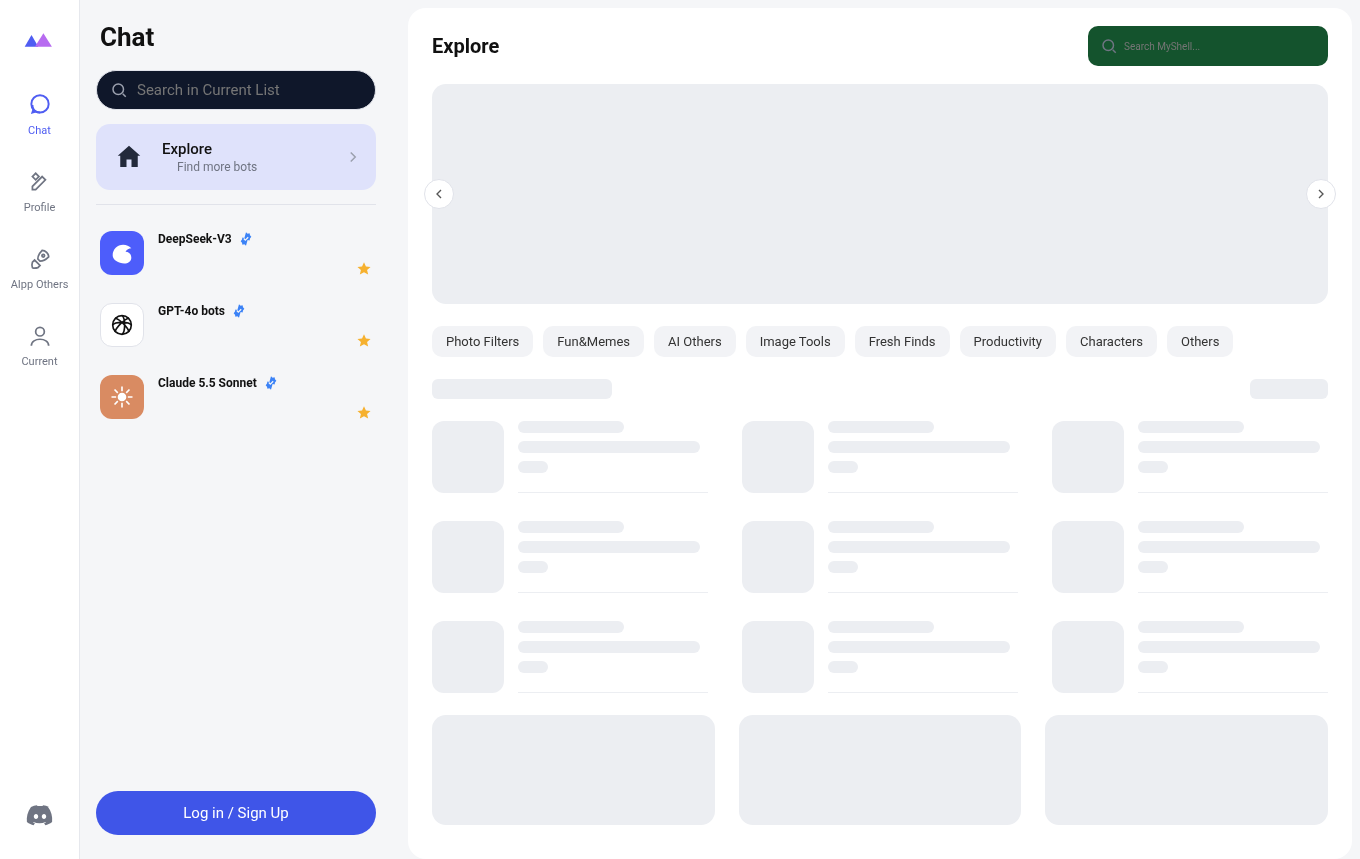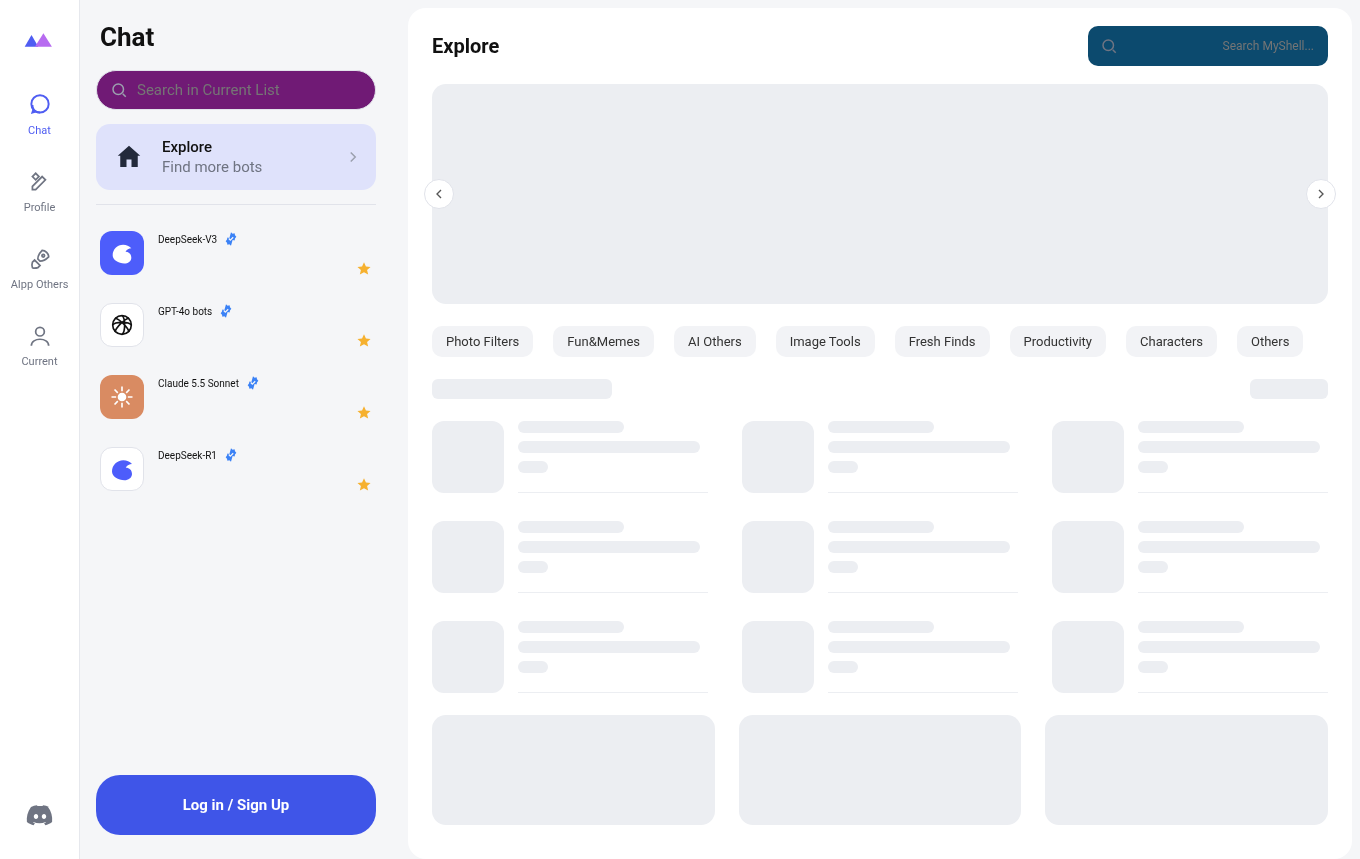--- a/index.html
+++ b/index.html
@@ -12,61 +12,61 @@
     .nav-item.active { color: #4f5df2; }
     .nav-item .nav-icon { width: 26px; height: 26px; display: flex; align-items: center; justify-content: center; }
     .nav-item .nav-label { font-size: 11px; }
     .nav-spacer { flex: 1; }
     .discord { width: 28px; height: 22px; color: #6f7482; margin-bottom: 32px; }
 
     
     .chat-panel { width: 312px; background: #f5f6f8; padding: 22px 16px 24px 16px; display: flex; flex-direction: column; }
     .chat-title { font-size: 26px; font-weight: 700; color: #111; margin-bottom: 18px; padding-left: 4px; }
     .chat-search { position: relative; margin-bottom: 14px; }
-    .chat-search input { width: 100%; height: 40px; border-radius: 22px; border: 1px solid #e1e3ea; background: #701a75; padding: 0 16px 0 40px; font-size: 15px; color: #9ba0ae; outline: none; }
+    .chat-search input { width: 100%; height: 40px; border-radius: 22px; border: 1px solid #e1e3ea; background: #0f172a; padding: 0 16px 0 40px; font-size: 15px; color: #9ba0ae; outline: none; }
     .chat-search .search-ico { position: absolute; left: 14px; top: 50%; transform: translateY(-50%); color: #9ba0ae; }
 
     .explore-card { background: #dfe2fb; border-radius: 14px; padding: 14px 14px; display: flex; align-items: center; gap: 14px; cursor: pointer; margin-bottom: 14px; }
     .explore-card .home-icon { width: 38px; height: 38px; display: flex; align-items: center; justify-content: center; color: #232a3b; }
     .explore-card .exp-text .t { font-size: 15px; font-weight: 500; color: #111; }
-    .explore-card .exp-text .s { font-size: 15px; color: #6f7482; margin-top: 2px; }
+    .explore-card .exp-text .s { font-size: 12px; color: #6f7482; margin-top: 2px; margin-left: 15px; }
     .explore-card .chev { margin-left: auto; color: #9ba0ae; }
 
     .divider { height: 1px; background: #e1e3ea; margin: 0 0 12px 0; }
 
     .bot-item { display: flex; align-items: flex-start; gap: 14px; padding: 14px 4px; cursor: pointer; position: relative; }
     .bot-avatar { width: 44px; height: 44px; border-radius: 12px; display: flex; align-items: center; justify-content: center; flex-shrink: 0; }
     .bot-name-row { display: flex; align-items: center; gap: 6px; }
-    .bot-name { font-size: 10px; font-weight: 400; color: #111; }
+    .bot-name { font-size: 12px; font-weight: 700; color: #111; }
     .verified { width: 16px; height: 16px; color: #3b82f6; }
     .star { position: absolute; right: 4px; bottom: 12px; width: 16px; height: 16px; color: #f6b12f; }
 
     .bot-1 { background: #4d5dfb; }
     .bot-2 { background: #fff; border: 1px solid #e1e3ea; }
     .bot-3 { background: #d98b62; }
     .bot-4 { background: #fff; border: 1px solid #e1e3ea; }
 
     .chat-spacer { flex: 1; }
-    .login-btn { height: 60px; border-radius: 24px; background: #3f55e8; color: #fff; border: none; font-size: 15px; font-weight: 700; cursor: pointer; }
+    .login-btn { height: 44px; border-radius: 24px; background: #3f55e8; color: #fff; border: none; font-size: 15px; font-weight: 400; cursor: pointer; }
 
     
     .main { flex: 1; padding: 8px 8px 0 16px; display: flex; flex-direction: column; }
     .main-card { background: #fff; border-radius: 18px; flex: 1; padding: 18px 24px 0 24px; display: flex; flex-direction: column; overflow: hidden; }
     .main-header { display: flex; align-items: center; justify-content: space-between; margin-bottom: 18px; }
     .main-title { font-size: 20px; font-weight: 700; color: #111; }
     .main-search { position: relative; width: 240px; }
-    .main-search input { width: 100%; height: 40px; border-radius: 10px; border: none; background: #0c4a6e; padding: 0 14px 0 36px; font-size: 12px; color: #9ba0ae; outline: none; text-align: right; }
+    .main-search input { width: 100%; height: 40px; border-radius: 10px; border: none; background: #14532d; padding: 0 14px 0 36px; font-size: 10px; color: #9ba0ae; outline: none; }
     .main-search .search-ico { position: absolute; left: 12px; top: 50%; transform: translateY(-50%); color: #6f7482; }
 
     .banner { position: relative; height: 220px; background: #eceef2; border-radius: 14px; margin-bottom: 22px; }
     .banner-nav { position: absolute; top: 50%; transform: translateY(-50%); width: 30px; height: 30px; border-radius: 50%; background: #fff; border: 1px solid #e1e3ea; display: flex; align-items: center; justify-content: center; color: #555; cursor: pointer; }
     .banner-nav.prev { left: -8px; }
     .banner-nav.next { right: -8px; }
 
-    .chips { display: flex; gap: 20px; margin-bottom: 22px; }
+    .chips { display: flex; gap: 10px; margin-bottom: 22px; }
     .chip { background: #f2f3f6; color: #333; font-size: 13px; padding: 8px 14px; border-radius: 10px; cursor: pointer; white-space: nowrap; }
 
     .section-head { display: flex; justify-content: space-between; margin-bottom: 22px; }
     .skel { background: #eceef2; border-radius: 6px; }
     .section-head .skel.left { width: 180px; height: 20px; }
     .section-head .skel.right { width: 78px; height: 20px; }
 
     .grid { display: grid; grid-template-columns: repeat(3, 1fr); gap: 28px 34px; }
     .cell { display: flex; gap: 14px; }
     .cell .thumb { width: 72px; height: 72px; border-radius: 12px; }
@@ -232,40 +232,20 @@
           </svg>
       </span>
     </div>
     <span class="star">
       <svg width="16" height="16" viewBox="0 0 24 24" fill="currentColor">
           <path d="M12 2l2.9 6.3 6.9.6-5.2 4.6 1.6 6.8L12 17l-6.2 3.3 1.6-6.8L2.2 8.9l6.9-.6L12 2z"></path>
         </svg>
     </span>
   </div>
 
-  <div class="bot-item">
-    <div class="bot-avatar bot-4">
-      <svg width="30" height="30" viewBox="0 0 24 24" fill="#4d5dfb">
-          <path d="M4 14c0-5 4-9 9-9 3 0 5 1 7 3-2 0-4 1-5 3 3 0 5 2 5 5 0 3-3 5-6 5-5 0-10-3-10-7z"></path>
-        </svg>
-    </div>
-    <div class="bot-name-row">
-      <span class="bot-name">DeepSeek-R1</span>
-      <span class="verified">
-        <svg width="16" height="16" viewBox="0 0 24 24" fill="currentColor">
-            <path d="M12 2l2.4 2 3-.6.6 3 2 2.4-2 2.4-.6 3-3-.6L12 22l-2.4-2-3 .6-.6-3-2-2.4 2-2.4.6-3 3 .6L12 2zm-1 13l5-5-1.4-1.4L11 12.2 9.4 10.6 8 12l3 3z"></path>
-          </svg>
-      </span>
-    </div>
-    <span class="star">
-      <svg width="16" height="16" viewBox="0 0 24 24" fill="currentColor">
-          <path d="M12 2l2.9 6.3 6.9.6-5.2 4.6 1.6 6.8L12 17l-6.2 3.3 1.6-6.8L2.2 8.9l6.9-.6L12 2z"></path>
-        </svg>
-    </span>
-  </div>
 
   <div class="chat-spacer"></div>
   <button class="login-btn">Log in / Sign Up</button>
 </section>
 
 <main class="main">
   <div class="main-card">
     <div class="main-header">
       <h2 class="main-title">Explore</h2>
       <div class="main-search">

